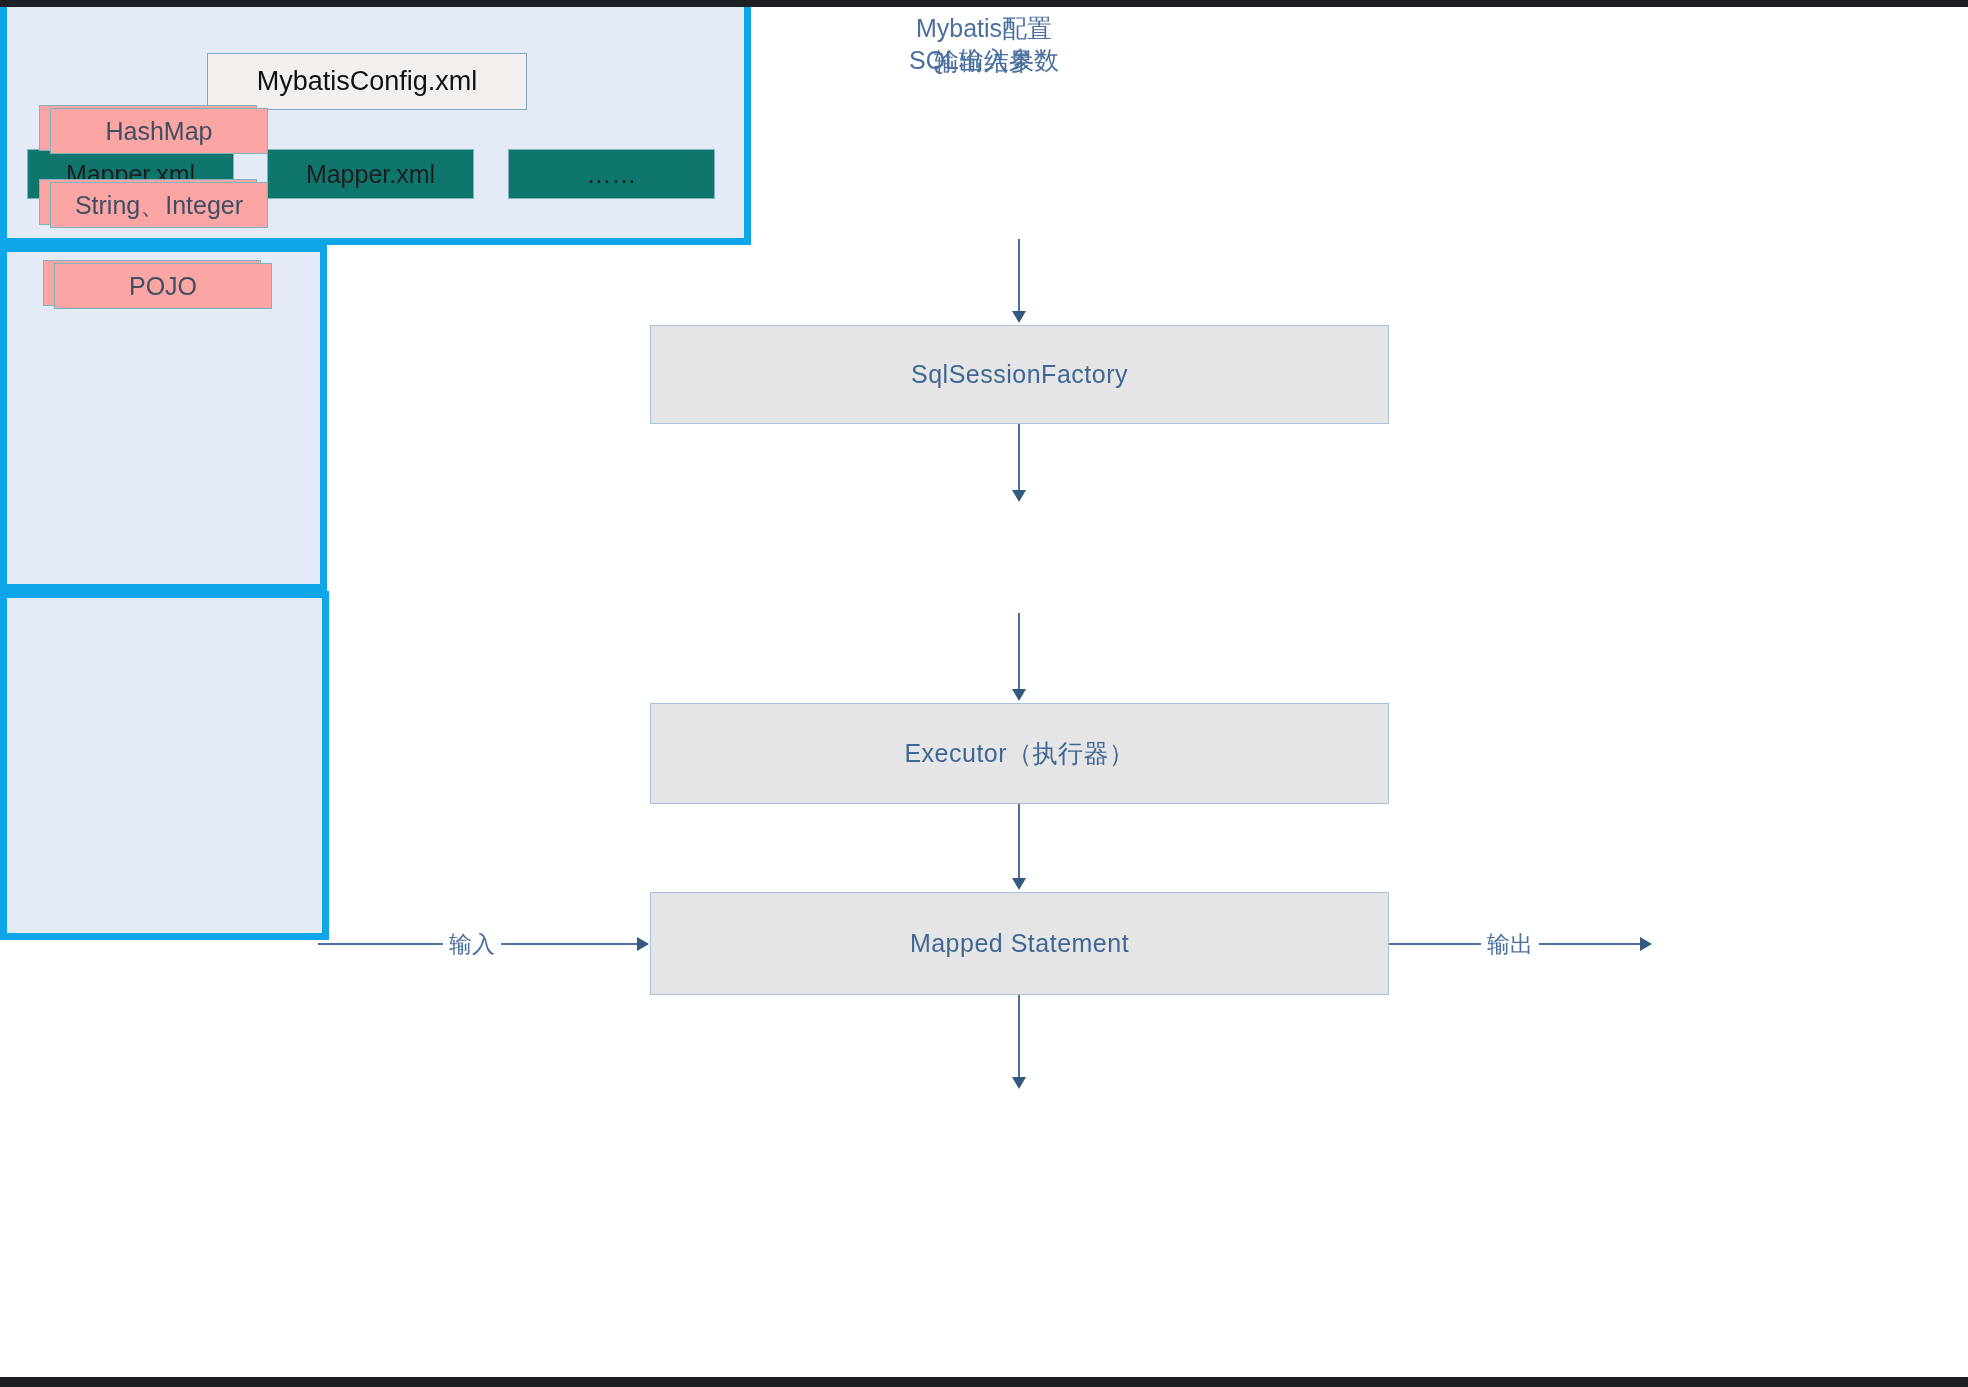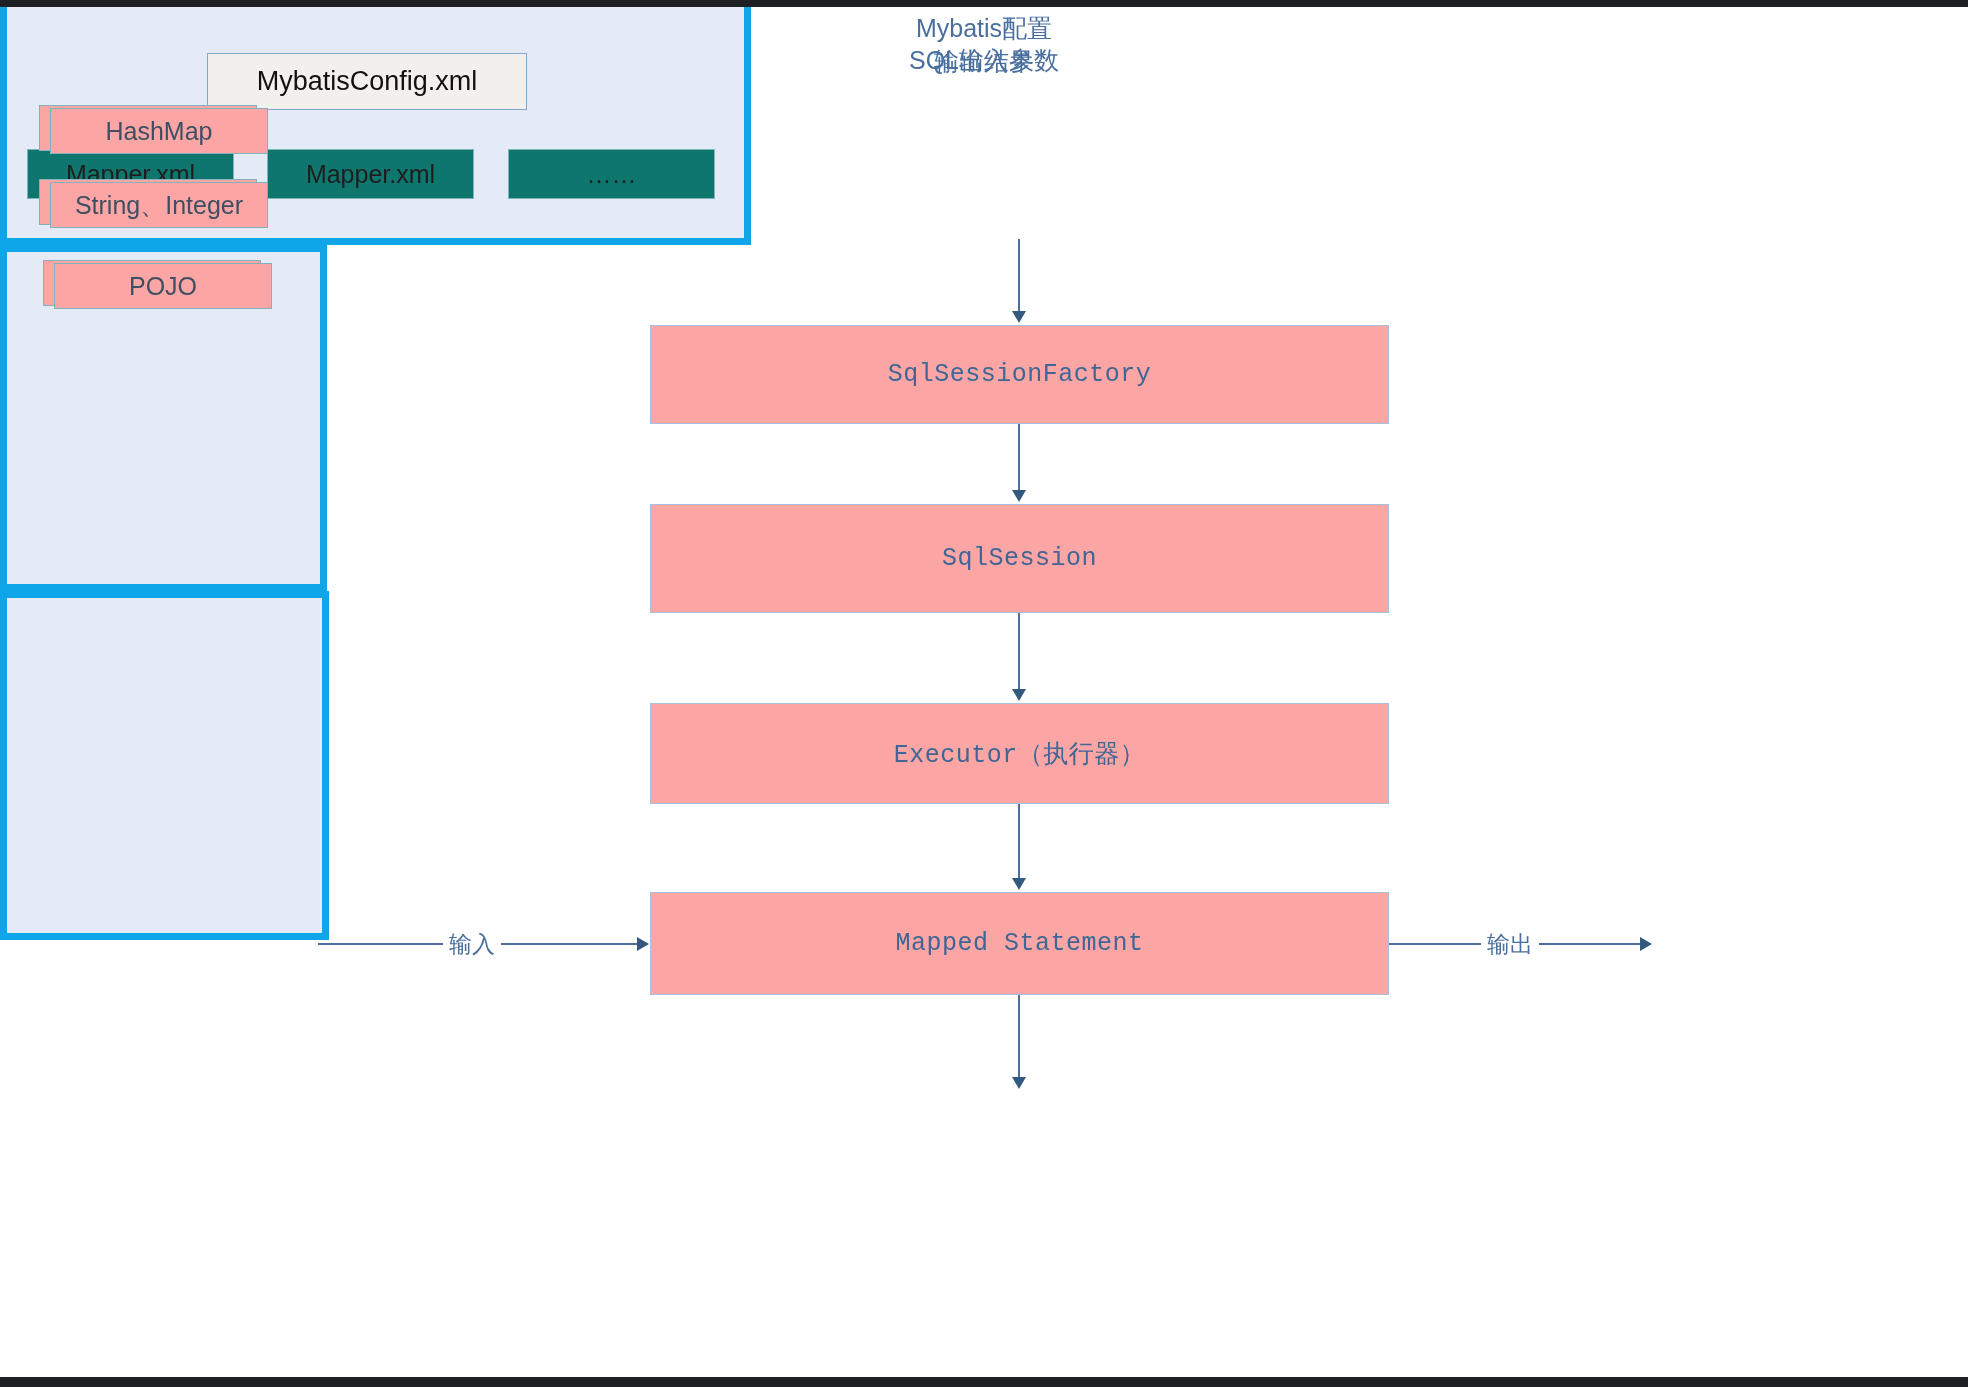--- a/index.html
+++ b/index.html
@@ -21,26 +21,25 @@
     position:absolute;
     box-sizing:border-box;
     display:flex;
     align-items:center;
     justify-content:center;
     text-align:center;
   }
 
   
   .proc{
-    background:#fca5a5;
+    background:#e5e5e5;
     border:1px solid #a7c0dc;
     color:#3f6694;
     font-size:25px;
     letter-spacing:.5px;
-    font-family:Liberation Mono, monospace;
   }
 
   
   .panel{
     background:#e4ebf7;
     border:7px solid #0ea5e9;
   }
   .panel-title{
     position:absolute;
     left:0;right:0;
@@ -150,21 +149,20 @@
   </div>
 
   <div class="vline" style="left:1018px;top:239px;height:74px;"></div>
   <div class="arrow-down" style="left:1012px;top:311px;"></div>
 
   <div class="node proc" style="left:650px;top:325px;width:739px;height:99px;">SqlSessionFactory</div>
 
   <div class="vline" style="left:1018px;top:424px;height:68px;"></div>
   <div class="arrow-down" style="left:1012px;top:490px;"></div>
 
-  <div class="node proc" style="left:650px;top:504px;width:739px;height:109px;">SqlSession</div>
 
   <div class="vline" style="left:1018px;top:613px;height:78px;"></div>
   <div class="arrow-down" style="left:1012px;top:689px;"></div>
 
   <div class="node proc" style="left:650px;top:703px;width:739px;height:101px;">Executor（执行器）</div>
 
   <div class="vline" style="left:1018px;top:804px;height:76px;"></div>
   <div class="arrow-down" style="left:1012px;top:878px;"></div>
 
   <div class="node proc" style="left:650px;top:892px;width:739px;height:103px;">Mapped Statement</div>

